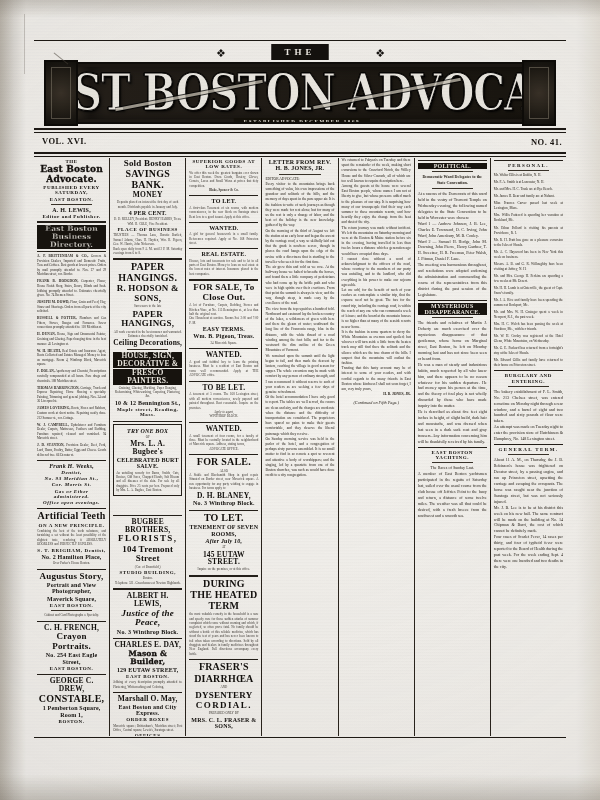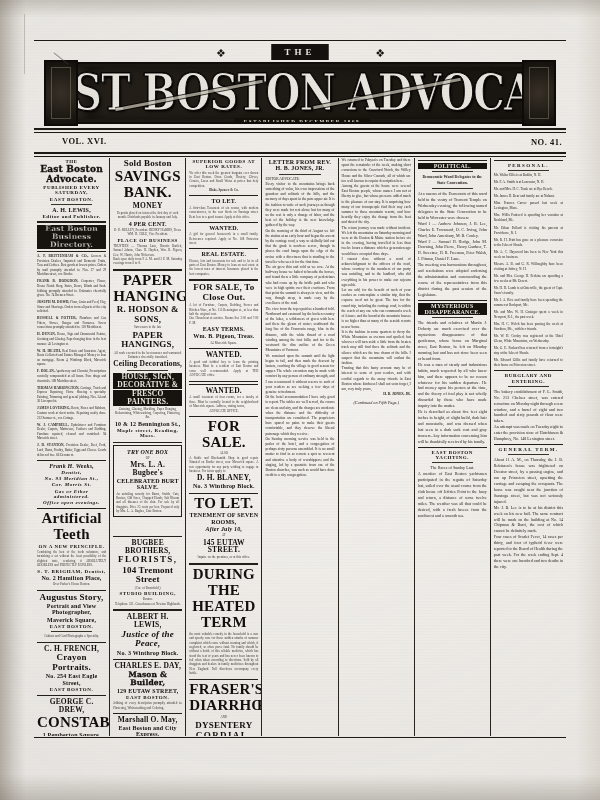--- a/index.html
+++ b/index.html
@@ -72,37 +72,37 @@
   .mh-cap.l{left:10px;} .mh-cap.r{right:10px;}
   .mh-cap::after{content:"";position:absolute;inset:5px;border:1px solid #8e8576;opacity:.5;}
   .slash{position:absolute;height:3px;background:#c9c3b6;opacity:.75;transform:rotate(-11deg);
     box-shadow:0 1px 0 #000, 0 -1px 0 #000;}
 
   
   .rule{position:absolute;background:#1e1a15;}
   
   .dateline{position:absolute;left:34px;top:136px;width:532px;height:14px;}
   .dateline div{position:absolute;font-size:8.5px;font-weight:bold;letter-spacing:.5px;
-    font-family:"Liberation Serif",serif;color:#17130f;margin-left:20px;}
+    font-family:"Liberation Serif",serif;color:#17130f;}
   .dl-vol{left:8px;top:0;}
   .dl-mid{left:50%;transform:translateX(-50%);top:0;white-space:nowrap;}
   .dl-no{right:4px;top:1px;}
 
   
   .cols{position:absolute;left:34px;top:158px;width:532px;height:578px;display:flex;}
   .col{position:relative;flex:1 1 0;padding:0 3px;overflow:hidden;}
   .col + .col{border-left:1px solid #2a241d;}
   .blk{margin-bottom:3px;}
   .hr{height:1px;background:#241f19;margin:2px 0;}
   .hr.thick{height:2px;}
 
   
   .hd{font-weight:bold;text-align:center;line-height:1.05;color:#120f0c;
       letter-spacing:.2px;margin:1px 0;}
-  .hd.xl{font-size:15px;} .hd.lg{font-size:9px;} .hd.md{font-size:7.5px;}
+  .hd.xl{font-size:10px;} .hd.lg{font-size:9px;} .hd.md{font-size:7.5px;}
   .hd.sm{font-size:6px;} .hd.xs{font-size:5px;letter-spacing:.6px;}
   .hd.black{background:#17130e;color:#f0ece4;padding:0 2px;}
   .hd.goth{font-family:"DejaVu Serif",serif;text-align:center;-webkit-text-stroke:.3px #120f0c;}
   .hd.wide{letter-spacing:1.4px;}
   .ital{font-style:italic;}
 
   
   .tx{font-size:3.1px;line-height:1.42;text-align:justify;color:#2b2620;
       letter-spacing:.02px;word-spacing:.2px;filter:blur(.22px);opacity:.93;}
   .tx.c{text-align:center;}
@@ -342,20 +342,26 @@
         <div class="tx c">24 Maverick Square.</div>
       </div>
       <div class="hr"></div>
 
       <div class="blk">
         <div class="hd md">WANTED.</div>
         <div class="tx">A good and faithful boy to learn the printing business. Must be a resident of East Boston and come well recommended. Apply at THE ADVOCATE office.</div>
       </div>
       <div class="hr"></div>
 
+      <div class="blk">
+        <div class="hd md">TO BE LET.</div>
+        <div class="tx">A tenement of 5 rooms. The 168 Lexington street, with all modern conveniences, newly papered and painted throughout. Rent reasonable. Inquire on the premises.</div>
+        <div class="tx c i">Apply to agent,</div>
+        <div class="tx c">WINTHROP BLOCK.</div>
+      </div>
       <div class="hr"></div>
 
       <div class="blk">
         <div class="hd md">WANTED.</div>
         <div class="tx">A small tenement of four rooms, for a family of three. Must be centrally located in the neighborhood of Maverick square. Address, stating terms,</div>
         <div class="tx c">ADVOCATE OFFICE.</div>
       </div>
       <div class="hr"></div>
 
       <div class="blk">

